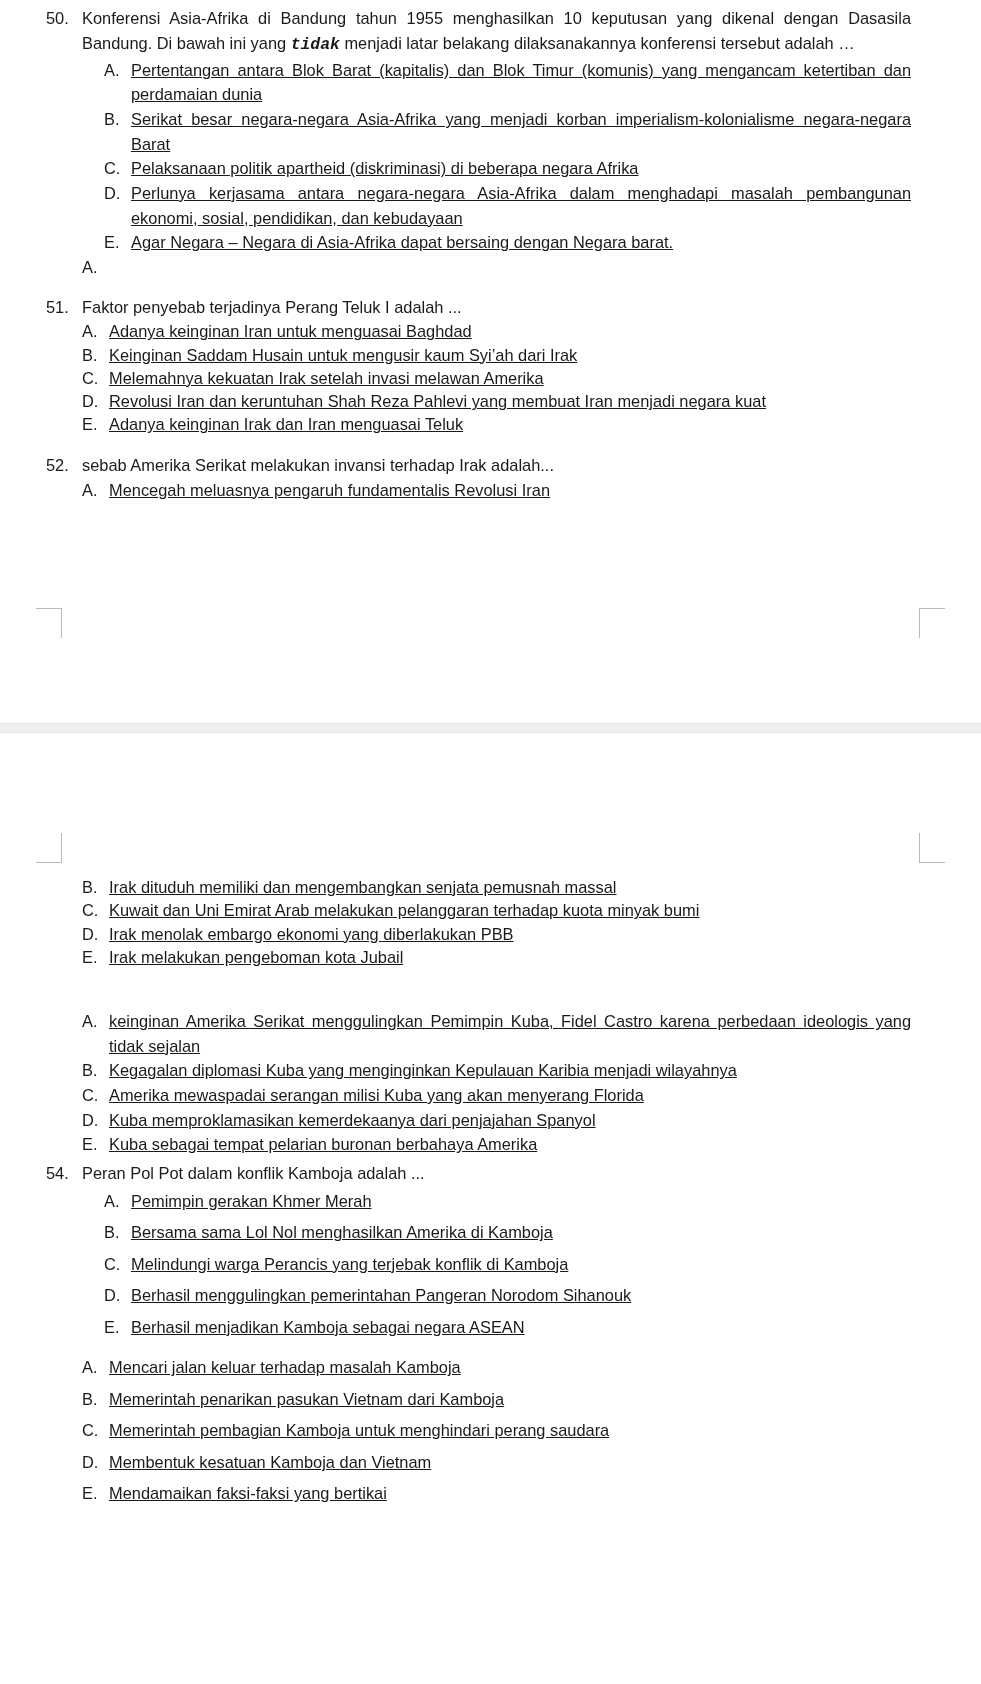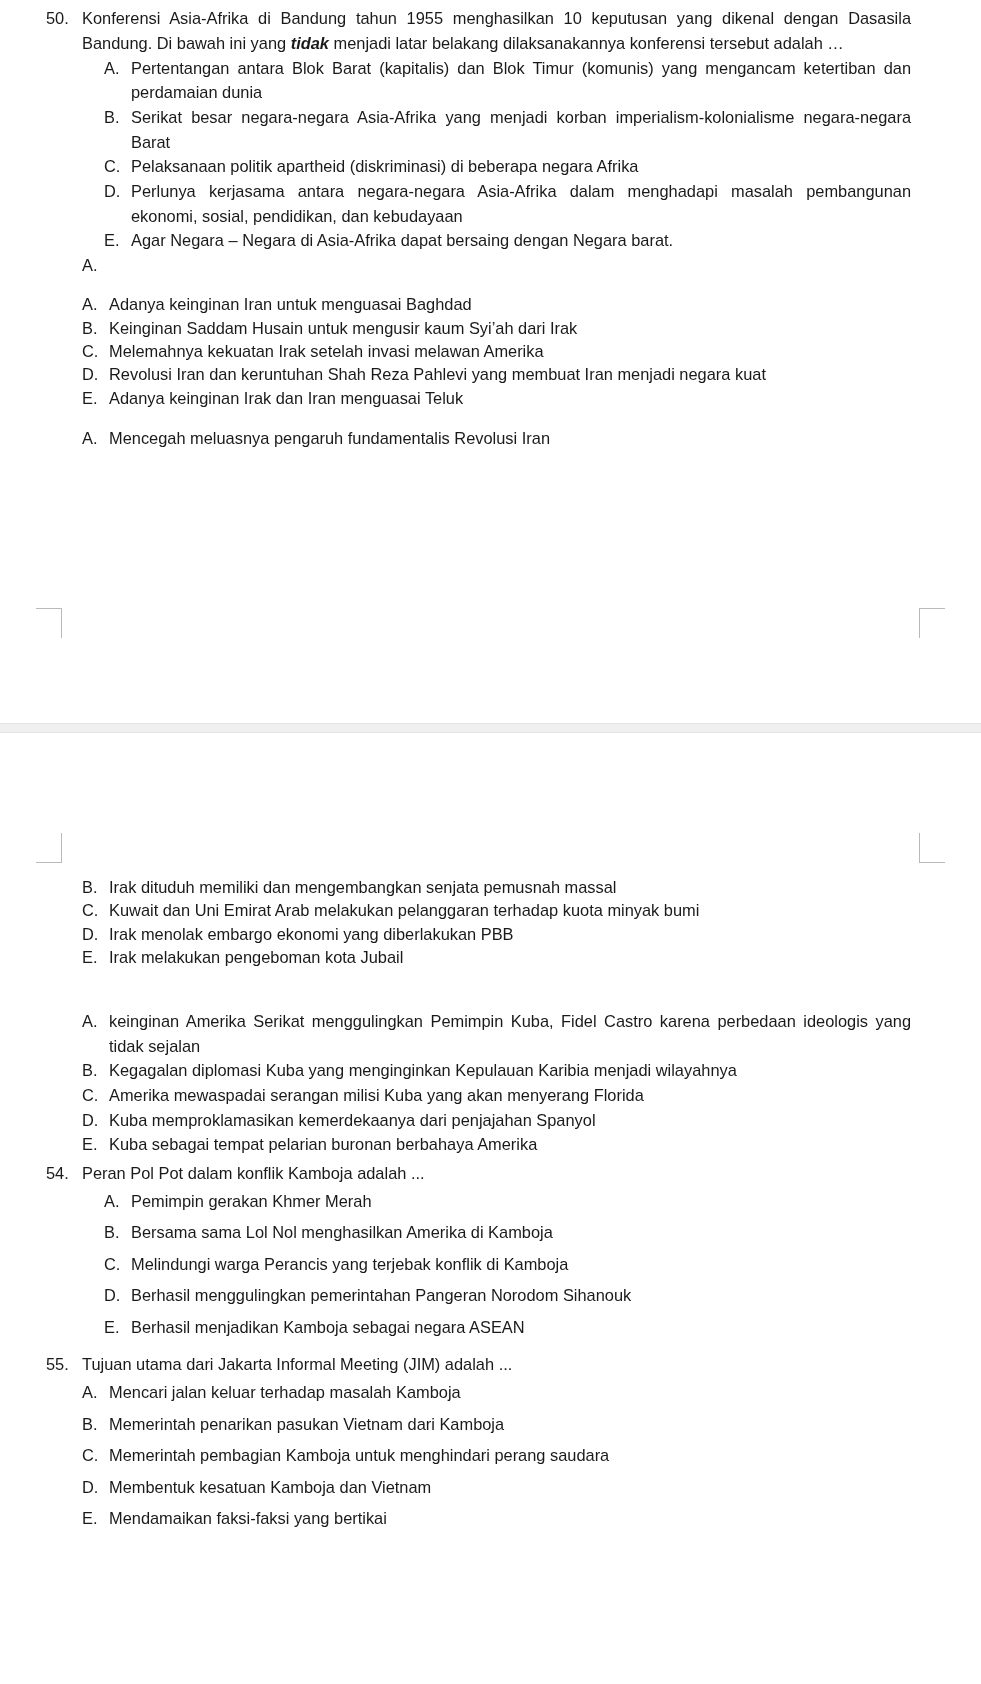--- a/index.html
+++ b/index.html
@@ -85,25 +85,25 @@
     display: flex;
     align-items: flex-start;
     font-size: 16.4px;
     line-height: 1.5;
   }
   .opt-letter {
     flex: 0 0 auto;
     width: 27px;
     white-space: nowrap;
   }
-  .opt-text { flex: 1 1 auto; }
+  .opt-text { flex: 1 1 auto; text-decoration: underline; }
   .ind-1  { margin-left: 36px; }   
   .ind-2  { margin-left: 58px; }   
 
-  .it { font-style: italic; font-weight: bold; }
+  .it { font-style: italic; font-weight: bold; font-family: Liberation Mono, monospace; }
 
   .sp-xs { height: 4px; }
   .sp-s  { height: 9px; }
   .sp-m  { height: 16px; }
   .sp-l  { height: 24px; }
 
   .tight .opt { line-height: 1.42; }
   .loose .opt { line-height: 1.92; }
 </style>
 </head>
@@ -139,20 +139,24 @@
       <span class="opt-text">Agar Negara – Negara di Asia-Afrika dapat bersaing dengan Negara barat.</span>
     </div>
 
     <div class="opt ind-1">
       <span class="opt-letter">A.</span>
       <span class="opt-text"></span>
     </div>
 
     <div class="sp-m"></div>
 
+    <div class="q">
+      <span class="q-num">51.</span>
+      <span class="q-text">Faktor penyebab terjadinya Perang Teluk I adalah ...</span>
+    </div>
 
     <div class="tight">
       <div class="opt ind-1">
         <span class="opt-letter">A.</span>
         <span class="opt-text">Adanya keinginan Iran untuk menguasai Baghdad</span>
       </div>
       <div class="opt ind-1">
         <span class="opt-letter">B.</span>
         <span class="opt-text">Keinginan Saddam Husain untuk mengusir kaum Syi’ah dari Irak</span>
       </div>
@@ -165,20 +169,24 @@
         <span class="opt-text just">Revolusi Iran dan keruntuhan Shah Reza Pahlevi yang membuat Iran menjadi negara kuat</span>
       </div>
       <div class="opt ind-1">
         <span class="opt-letter">E.</span>
         <span class="opt-text">Adanya keinginan Irak dan Iran menguasai Teluk</span>
       </div>
     </div>
 
     <div class="sp-m"></div>
 
+    <div class="q">
+      <span class="q-num">52.</span>
+      <span class="q-text">sebab Amerika Serikat melakukan invansi terhadap Irak adalah...</span>
+    </div>
     <div class="opt ind-1">
       <span class="opt-letter">A.</span>
       <span class="opt-text">Mencegah meluasnya pengaruh fundamentalis Revolusi Iran</span>
     </div>
 
     <div class="crop bl" style="left:36px; top:608px;"></div>
     <div class="crop br" style="right:36px; top:608px;"></div>
   </div>
 
   <div class="page-gap"></div>
@@ -260,24 +268,20 @@
         <span class="opt-text">Berhasil menggulingkan pemerintahan Pangeran Norodom Sihanouk</span>
       </div>
       <div class="opt ind-2">
         <span class="opt-letter">E.</span>
         <span class="opt-text">Berhasil menjadikan Kamboja sebagai negara ASEAN</span>
       </div>
     </div>
 
     <div class="sp-s"></div>
 
-    <div class="q">
-      <span class="q-num">55.</span>
-      <span class="q-text">Tujuan utama dari Jakarta Informal Meeting (JIM) adalah ...</span>
-    </div>
 
     <div class="loose">
       <div class="opt ind-1">
         <span class="opt-letter">A.</span>
         <span class="opt-text">Mencari jalan keluar terhadap masalah Kamboja</span>
       </div>
       <div class="opt ind-1">
         <span class="opt-letter">B.</span>
         <span class="opt-text">Memerintah penarikan pasukan Vietnam dari Kamboja</span>
       </div>

